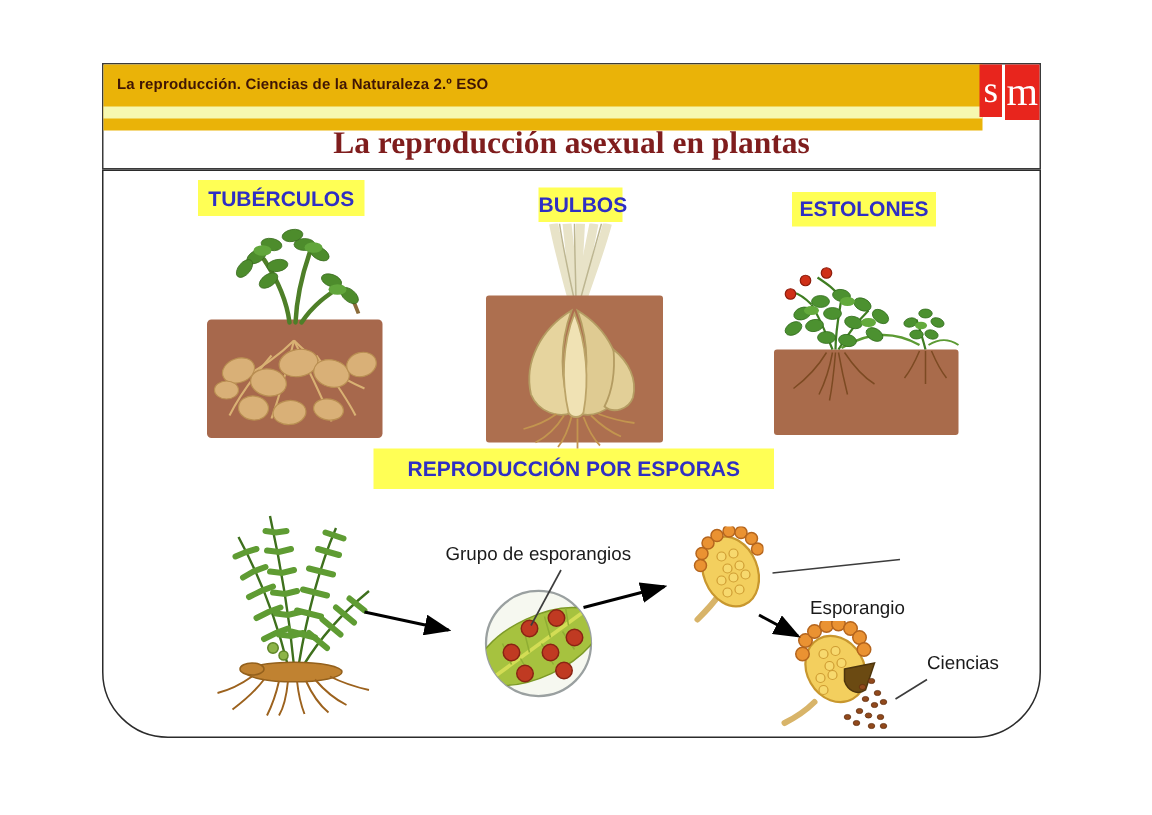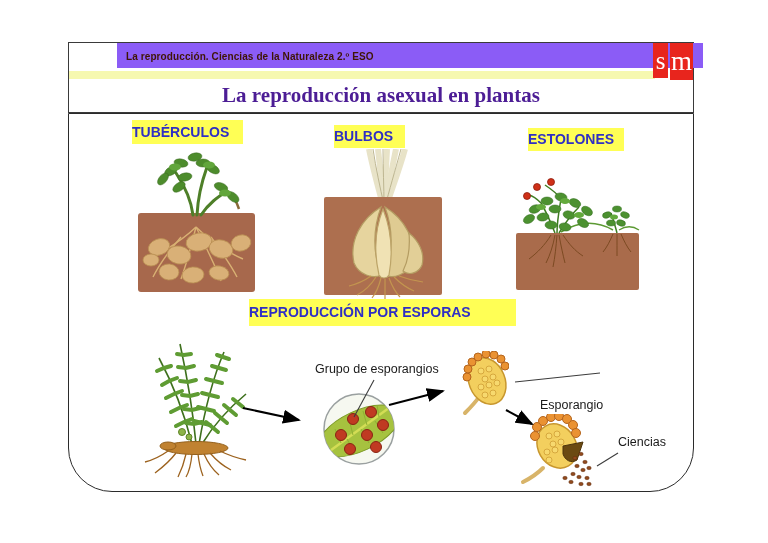--- a/index.html
+++ b/index.html
@@ -2,54 +2,54 @@
 <html><head>
 <meta charset="utf-8">
 <style>
   html,body{margin:0;padding:0;background:#fff;}
   .page{position:relative;width:768px;height:543px;background:#ffffff;overflow:hidden;
         font-family:"Liberation Sans",sans-serif;}
 
   
   .title-box{position:absolute;left:68px;top:42px;width:626px;height:71px;
              background:#fff;border:1px solid #3a3a3a;box-sizing:border-box;}
-  .header-bar{position:absolute;left:0;top:0;height:25px;width:586px;background:#8b5cf6;margin-left:48px;}
+  .header-bar{position:absolute;left:0;top:0;height:44px;width:586px;background:#eab308;}
   .header-bar span{display:block;line-height:28px;padding-left:9px;
                    font-size:10px;font-weight:bold;color:#3f1505;letter-spacing:.1px;}
   .header-strip{position:absolute;left:0;top:28px;height:8px;width:586px;background:#f6f8b0;}
   .sm-logo{position:absolute;top:0;right:0;display:flex;gap:2px;align-items:flex-start;}
   .sm-logo .sq{background:#e8251d;color:#fff;font-family:"Liberation Serif",serif;
                display:flex;align-items:center;justify-content:center;}
   .sm-logo .sq-s{width:15px;height:35px;font-size:25px;}
   .sm-logo .sq-m{width:23px;height:37px;font-size:27px;}
   .slide-title{position:absolute;left:0;top:40px;width:100%;margin:0;text-align:center;
-               font-family:"Liberation Serif",serif;font-weight:bold;font-size:21px;color:#4c1d95;}
+               font-family:"Liberation Serif",serif;font-weight:bold;font-size:21px;color:#7f1d1d;}
 
   
   .content-box{position:absolute;left:68px;top:113px;width:626px;height:379px;
                background:#fff;border:1.5px solid #2b2b2b;box-sizing:border-box;
                border-radius:0 0 44px 44px;}
   .ylabel{position:absolute;background:#ffff55;color:#2f2fc4;font-weight:bold;
-          text-align:left;font-size:14px;}
+          text-align:center;font-size:14px;}
   .lbl-tuberculos{left:63px;top:6px;width:111px;height:24px;line-height:24px;}
-  .lbl-bulbos{left:265px;top:11px;width:71px;height:23px;line-height:23px;}
+  .lbl-bulbos{left:290px;top:11px;width:56px;height:23px;line-height:23px;}
   .lbl-estolones{left:459px;top:14px;width:96px;height:23px;line-height:23px;}
   .lbl-banner{left:180px;top:185px;width:267px;height:27px;line-height:27px;}
 
   .illus{position:absolute;}
   .il-potato{left:52px;top:33px;}
   .il-bulb{left:252px;top:35px;}
   .il-strawberry{left:430px;top:57px;}
   .il-fern{left:67px;top:210px;}
   .il-group{left:252px;top:277px;}
   .il-sporangium{left:388px;top:237px;}
   .il-sporangium-open{left:450px;top:300px;}
 
   .ann{position:absolute;font-size:12.5px;color:#1a1a1a;white-space:nowrap;}
-  .ann-grupo{left:246px;top:248px;}
+  .ann-grupo{left:228px;top:248px;}
   .ann-esporangio{left:471px;top:240px;margin-top:44px;}
   .ann-esporas{left:549px;top:321px;}
 
   .arrow-layer{position:absolute;left:0;top:0;width:626px;height:379px;pointer-events:none;}
 </style>
 </head>
 <body>
 
 <div class="page">
 

